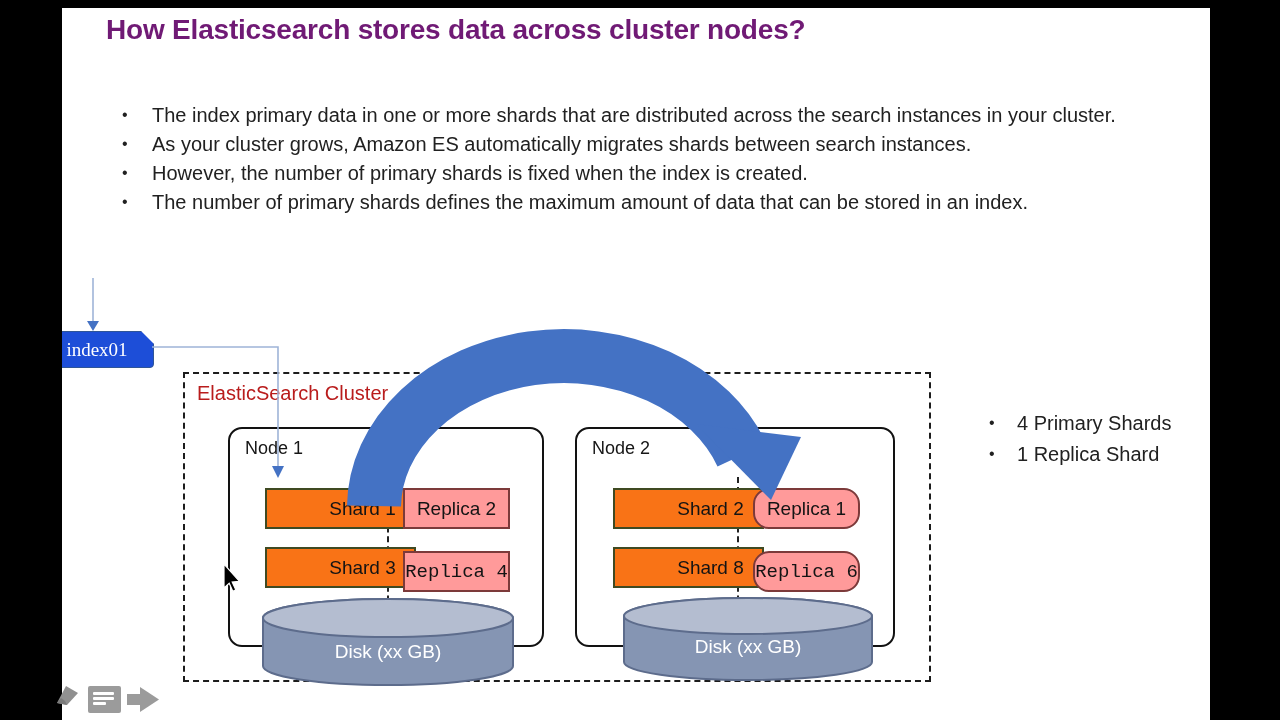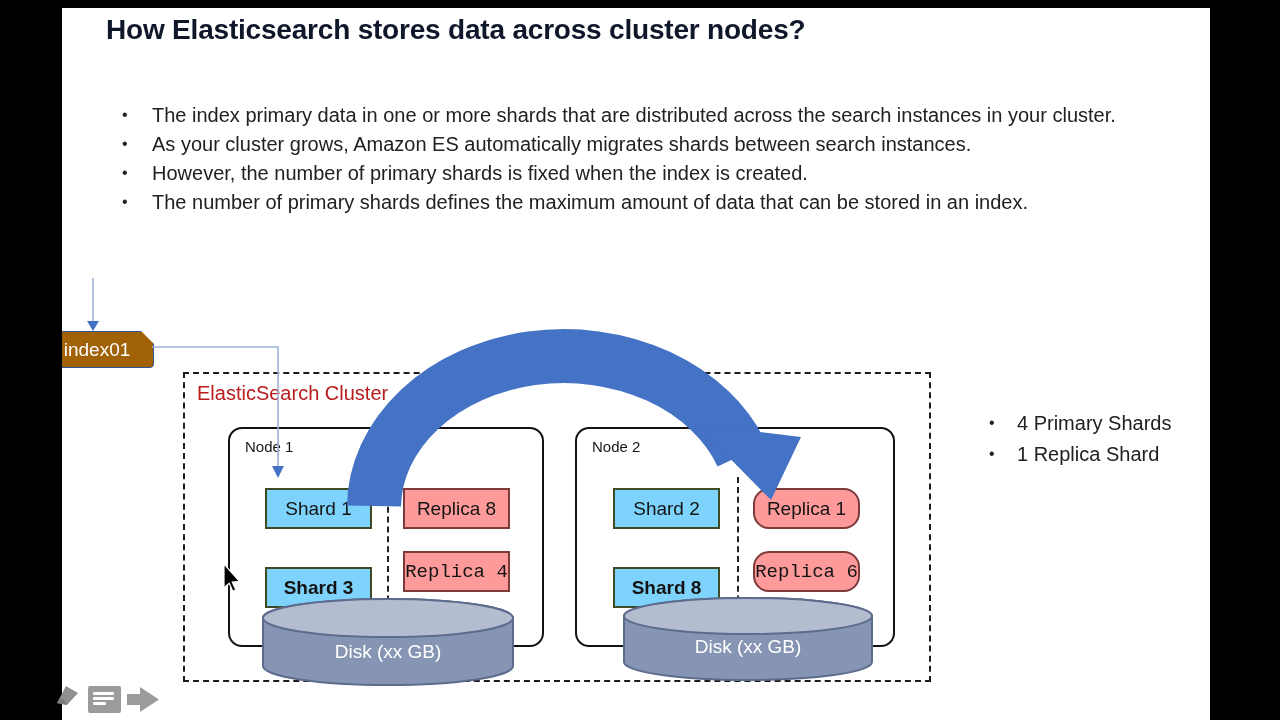--- a/index.html
+++ b/index.html
@@ -11,58 +11,58 @@
   }
   .abs{position:absolute;}
 
   
   .bar{background:#000;position:absolute;z-index:50;}
   #bar-top{left:0;top:0;width:1280px;height:8px;}
   #bar-left{left:0;top:0;width:62px;height:720px;}
   #bar-right{left:1210px;top:0;width:70px;height:720px;}
 
   
-  #slide-title{left:106px;top:14px;font-size:28px;font-weight:700;color:#0f172a;letter-spacing:-0.2px;}
+  #slide-title{left:106px;top:14px;font-size:28px;font-weight:700;color:#701a75;letter-spacing:-0.2px;}
   #bullet-list{left:118px;top:104px;width:1090px;}
   .bullet-row{display:flex;align-items:flex-start;margin-bottom:7px;font-size:20px;line-height:22px;color:#212121;}
   .bullet-dot{width:30px;flex:0 0 30px;font-size:16px;line-height:22px;text-align:left;padding-left:4px;}
   #summary-list{left:985px;top:412px;}
   #summary-list .bullet-row{font-size:20px;margin-bottom:9px;}
   #summary-list .bullet-dot{width:28px;flex:0 0 28px;}
 
   
   #cluster-box{left:183px;top:372px;width:744px;height:306px;border:2px dashed #1c1c1c;z-index:2;}
   #cluster-label{left:12px;top:8px;font-size:20px;color:#b91c1c;}
 
   
   .node-box{position:absolute;background:#fff;border:2px solid #121212;border-radius:14px;z-index:3;}
   #node-1{left:228px;top:427px;width:312px;height:216px;}
   #node-2{left:575px;top:427px;width:316px;height:216px;}
-  .node-label{position:absolute;left:15px;top:9px;font-size:15px;color:#161616;}
+  .node-label{position:absolute;left:15px;top:9px;font-size:18px;color:#161616;}
   .node-divider{position:absolute;top:48px;bottom:4px;border-left:2px dashed #222;z-index:4;}
   #node-1 .node-divider{left:157px;}
   #node-2 .node-divider{left:160px;}
 
   
   .cell{position:absolute;width:103px;height:37px;border:2px solid;display:flex;align-items:center;justify-content:center;
         font-size:19px;color:#141414;z-index:6;}
-  .cell.primary{background:#7dd3fc;border-color:#3F4A22;}
+  .cell.primary{background:#f97316;border-color:#3F4A22;padding-left:44px;}
   .cell.replica{background:#FF9A9A;border-color:#7C3A3A;}
   
   .cell.r1c1{left:35px;top:59px;}
   .cell.r1c2{left:173px;top:59px;}
-  .cell.r2c1{left:35px;top:138px;font-weight:bold;}
+  .cell.r2c1{left:35px;top:118px;}
   .cell.r2c2{left:173px;top:122px;font-family:Liberation Mono, monospace;}
   #node-2 .cell.r1c1, #node-2 .cell.r2c1{left:36px;}
   #node-2 .cell.r1c2, #node-2 .cell.r2c2{left:176px;border-radius:16px;}
 
   
-  #index-box{left:40px;top:331px;width:112px;height:35px;background:#a16207;border:1px solid #2F5597;
+  #index-box{left:40px;top:331px;width:112px;height:35px;background:#1d4ed8;border:1px solid #2F5597;
              border-radius:4px;clip-path:polygon(0 0, calc(100% - 13px) 0, 100% 13px, 100% 100%, 0 100%);
-             display:flex;align-items:center;justify-content:center;color:#fff;font-size:19px;z-index:5;}
+             display:flex;align-items:center;justify-content:center;color:#fff;font-size:19px;z-index:5;font-family:Liberation Serif, serif;}
 
   
   .disk-svg{position:absolute;z-index:8;}
   #disk-1{left:262px;top:598px;}
   #disk-2{left:623px;top:597px;}
   .disk-text{fill:#ffffff;font-size:19px;font-family:"Liberation Sans",sans-serif;}
 
   
   #overlay{left:0;top:0;width:1280px;height:720px;z-index:20;pointer-events:none;}
   #cursor-svg{left:218px;top:560px;z-index:40;pointer-events:none;}
@@ -119,21 +119,21 @@
 </div>
 
 <div class="abs" id="cluster-box">
   <div class="abs" id="cluster-label">ElasticSearch Cluster</div>
 </div>
 
 <div class="node-box" id="node-1">
   <div class="node-label">Node 1</div>
   <div class="node-divider"></div>
   <div class="cell primary r1c1">Shard 1</div>
-  <div class="cell replica r1c2">Replica 8</div>
+  <div class="cell replica r1c2">Replica 2</div>
   <div class="cell primary r2c1">Shard 3</div>
   <div class="cell replica r2c2">Replica 4</div>
 </div>
 
 <div class="node-box" id="node-2">
   <div class="node-label">Node 2</div>
   <div class="node-divider"></div>
   <div class="cell primary r1c1">Shard 2</div>
   <div class="cell replica r1c2">Replica 1</div>
   <div class="cell primary r2c1">Shard 8</div>

